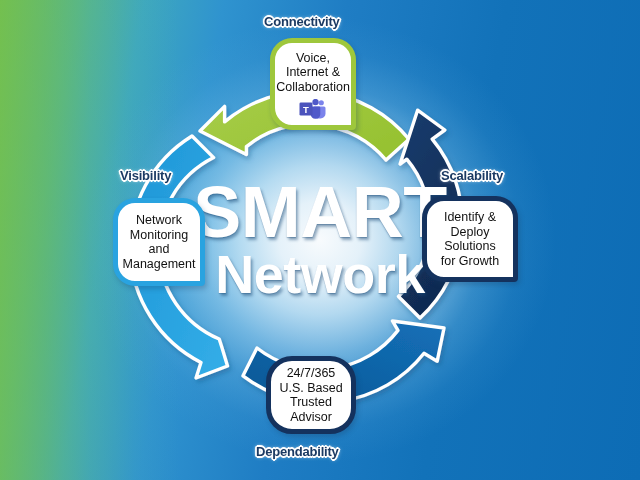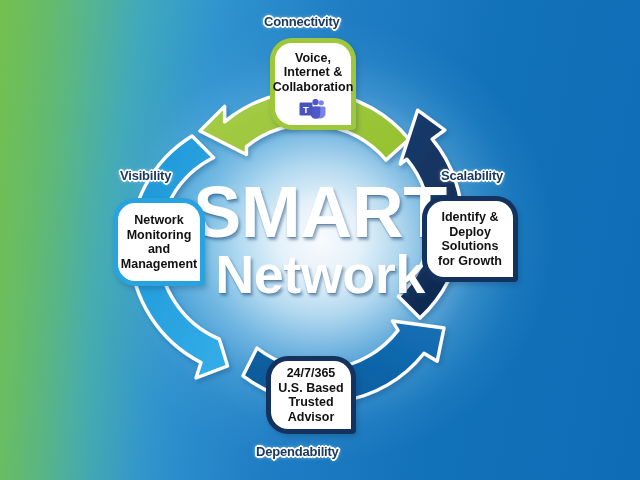--- a/index.html
+++ b/index.html
@@ -58,28 +58,28 @@
 
   
   .card{
     position:absolute;background:#ffffff;
     border-style:solid;border-width:5px;
     display:flex;flex-direction:column;align-items:center;justify-content:center;
     text-align:center;color:#111;font-size:12.5px;line-height:1.16;
     box-sizing:border-box;
     border-radius:22px 22px 4px 22px;
     box-shadow:2px 3px 5px rgba(20,60,100,.28);}
-  .card .txt{white-space:pre-line;font-weight:bold;}
+  .card .txt{white-space:pre-line;font-weight:normal;}
 
   #card-connectivity{left:270px;top:38px;width:86px;height:92px;
     border-color:#9ec73c;padding:7px 4px 5px;}
   #card-scalability{left:422px;top:196px;width:96px;height:86px;
     border-color:#14325e;padding:5px 3px;}
   #card-dependability{left:266px;top:356px;width:90px;height:78px;
-    border-color:#14325e;padding:5px 3px;}
+    border-color:#14325e;padding:5px 3px;border-radius:26px;}
   #card-visibility{left:113px;top:198px;width:92px;height:88px;
     border-color:#29a3e0;padding:5px 3px;}
 
   
   .teams-icon{margin-top:5px;line-height:0;}
 </style>
 </head>
 <body>
 
 <div id="stage">

